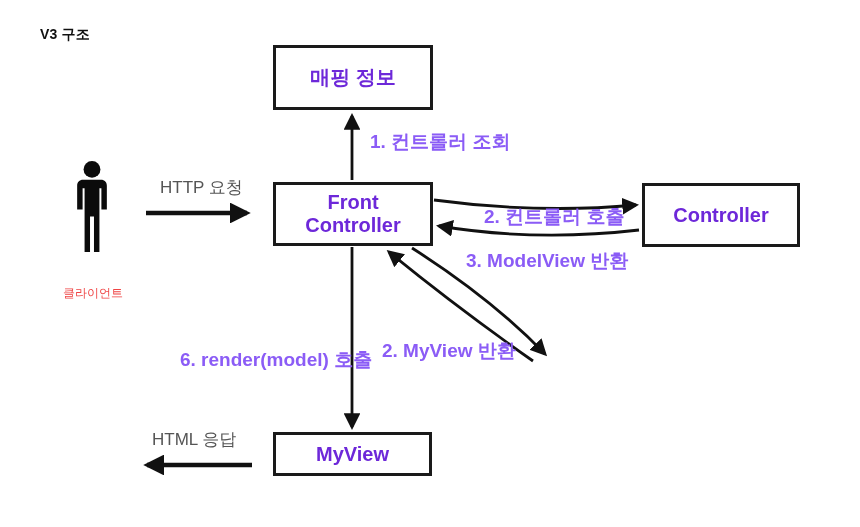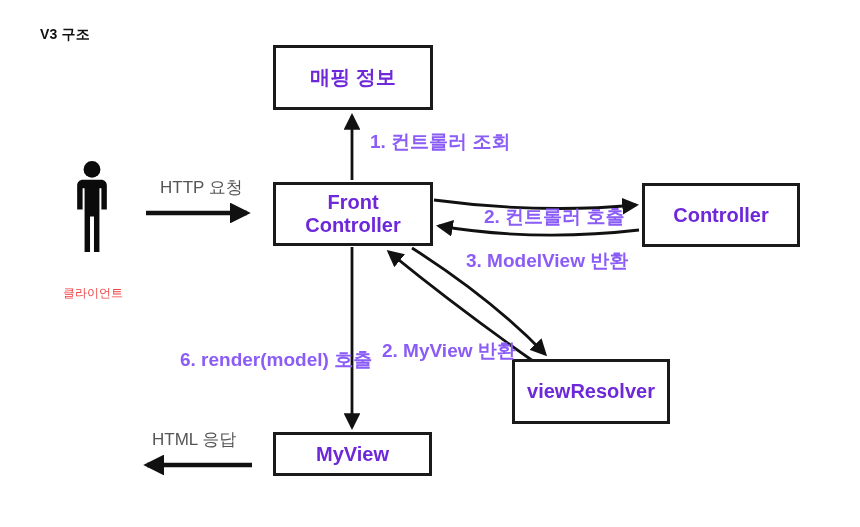--- a/index.html
+++ b/index.html
@@ -132,23 +132,20 @@
   </div>
 
   <div class="node node-front">
     <span class="inner">Front Controller</span>
   </div>
 
   <div class="node node-controller">
     <span class="inner">Controller</span>
   </div>
 
-  <div class="node node-resolver">
-    <span class="inner">viewResolver</span>
-  </div>
 
   <div class="node node-myview">
     <span class="inner">MyView</span>
   </div>
 
   <div class="edge-label lbl-step1">1. 컨트롤러 조회</div>
   <div class="edge-label lbl-step2">2. 컨트롤러 호출</div>
   <div class="edge-label lbl-step3">3. ModelView 반환</div>
   <div class="edge-label lbl-step5">2. MyView 반환</div>
   <div class="edge-label lbl-step6">6. render(model) 호출</div>

